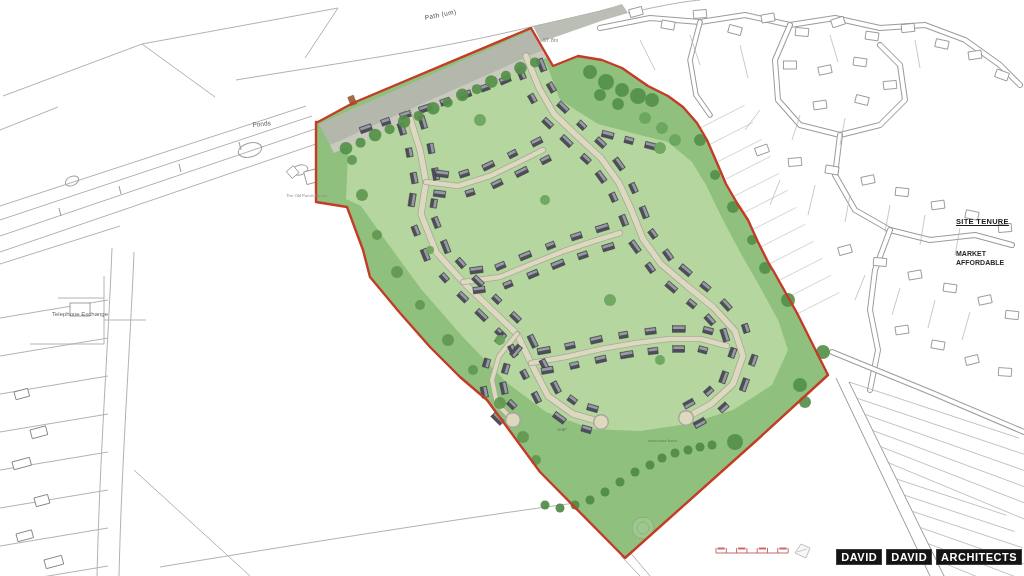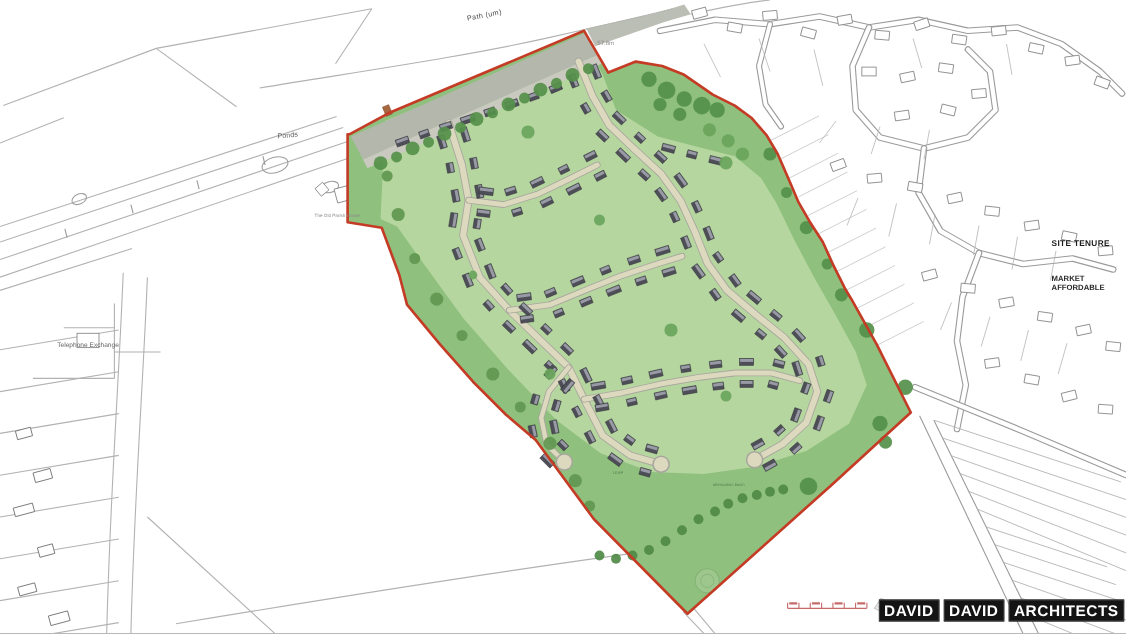--- a/index.html
+++ b/index.html
@@ -8,25 +8,25 @@
   svg{position:absolute;left:0;top:0;}
   .lbl{position:absolute;color:#555;white-space:nowrap;transform-origin:0 0;}
   .lbl-path{left:424px;top:14px;font-size:6.5px;color:#4a4a4a;transform:rotate(-11deg);letter-spacing:.4px;}
   .lbl-spot{left:543px;top:37px;font-size:5.5px;color:#8a8a8a;}
   .lbl-ponds{left:252px;top:121px;font-size:6.5px;color:#5c5c5c;transform:rotate(-6deg);}
   .lbl-parish{left:286px;top:193px;font-size:4.2px;color:#8a8a8a;}
   .lbl-telex{left:52px;top:311px;font-size:6px;color:#666;}
   .lbl-leap{left:557px;top:428px;font-size:3.8px;color:#5d8352;}
   .lbl-atten{left:648px;top:439px;font-size:3.8px;line-height:4px;color:#5d8352;white-space:normal;width:36px;}
   .legend{position:absolute;left:956px;top:217px;color:#1a1a1a;}
-  .legend-h{font-size:7.5px;font-weight:bold;letter-spacing:.3px;}
+  .legend-h{font-size:7.5px;font-weight:bold;text-decoration:underline;letter-spacing:.3px;}
   .legend-items{margin-top:23px;}
   .legend-item{font-size:7px;font-weight:bold;line-height:9px;color:#2a2a2a;}
   .watermark{position:absolute;right:2px;bottom:11px;display:flex;gap:4px;}
-  .wm-chip{background:#141414;color:#fff;font-size:14px;font-weight:bold;letter-spacing:.5px;
+  .wm-chip{background:#141414;color:#fff;font-size:11px;font-weight:bold;letter-spacing:.5px;
            padding:1px 4px;border:1px solid #3c3c3c;}
 </style>
 </head>
 <body>
 
 <div class="canvas">
   <svg id="map" width="1024" height="576" viewBox="0 0 1024 576">
       <g fill="none" stroke="#b2b2b2" stroke-width="1">
         <path d="M3,96 L142,44 L338,8"></path>
         <path d="M142,44 L215,97"></path>

